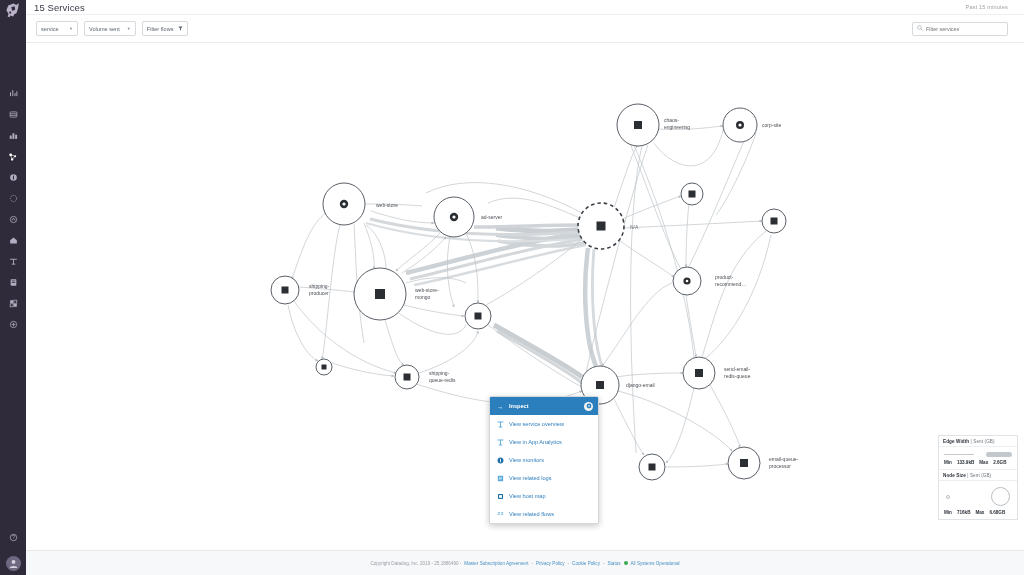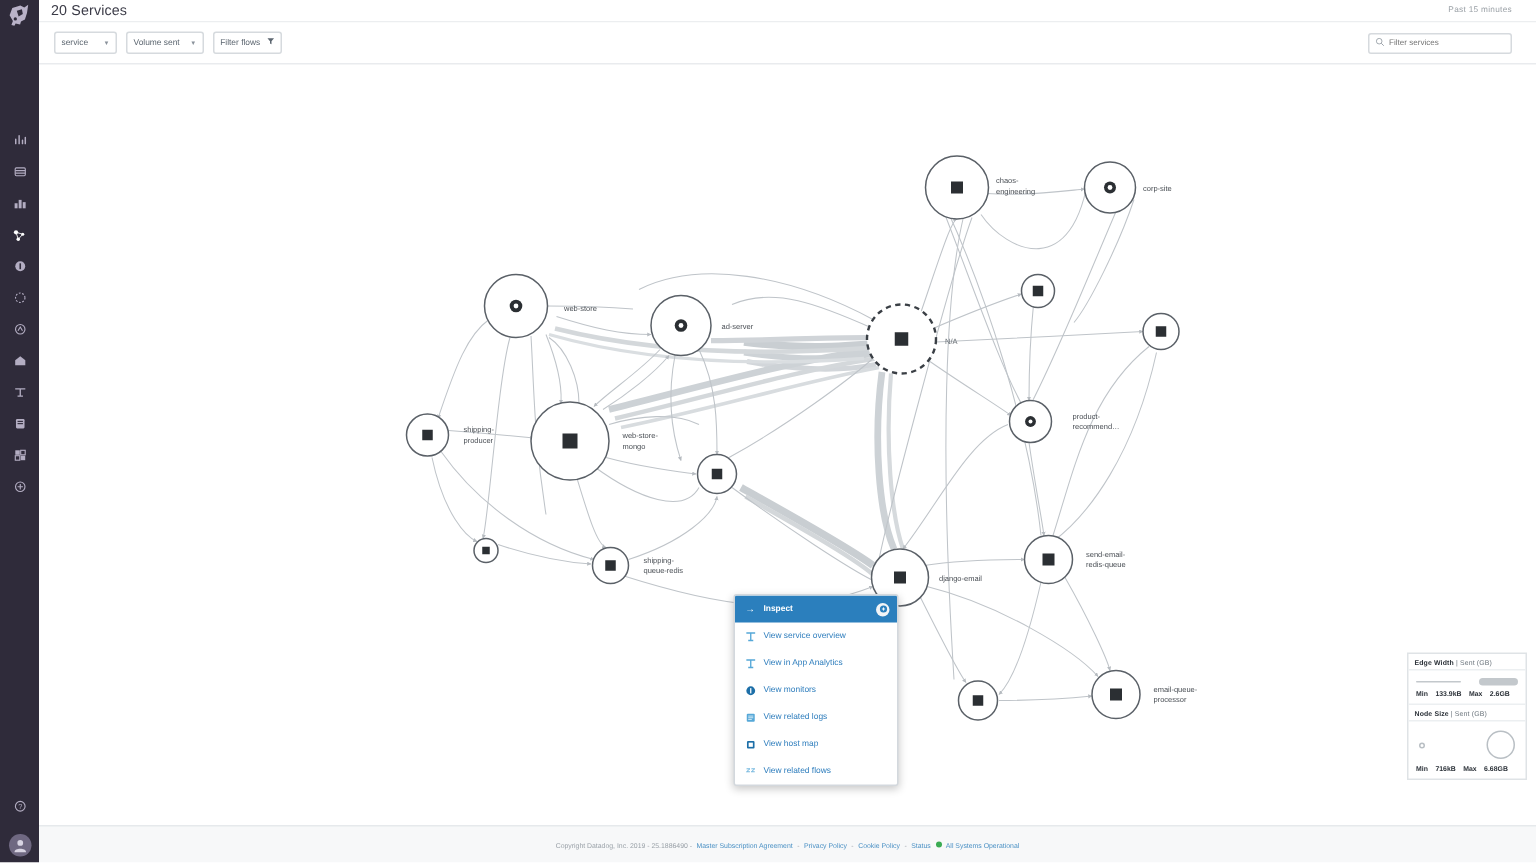--- a/index.html
+++ b/index.html
@@ -246,21 +246,21 @@
       <div class="rail-avatar">
         <svg width="11" height="11" viewBox="0 0 12 12">
             <circle cx="6" cy="4.3" r="2.1" fill="#d8d4e2"></circle>
             <path d="M1.8 11 C1.8 7.8 10.2 7.8 10.2 11 Z" fill="#d8d4e2"></path>
           </svg>
       </div>
     </div>
   </div>
 
   <div class="header">
-    <div class="header-title">20 Services</div>
+    <div class="header-title">15 Services</div>
     <div class="header-right">Past 15 minutes</div>
   </div>
 
   <div class="toolbar">
     <div class="tb-select">
       <span>service</span>
       <span class="caret">▼</span>
     </div>
     <div class="tb-select">
       <span>Volume sent</span>

